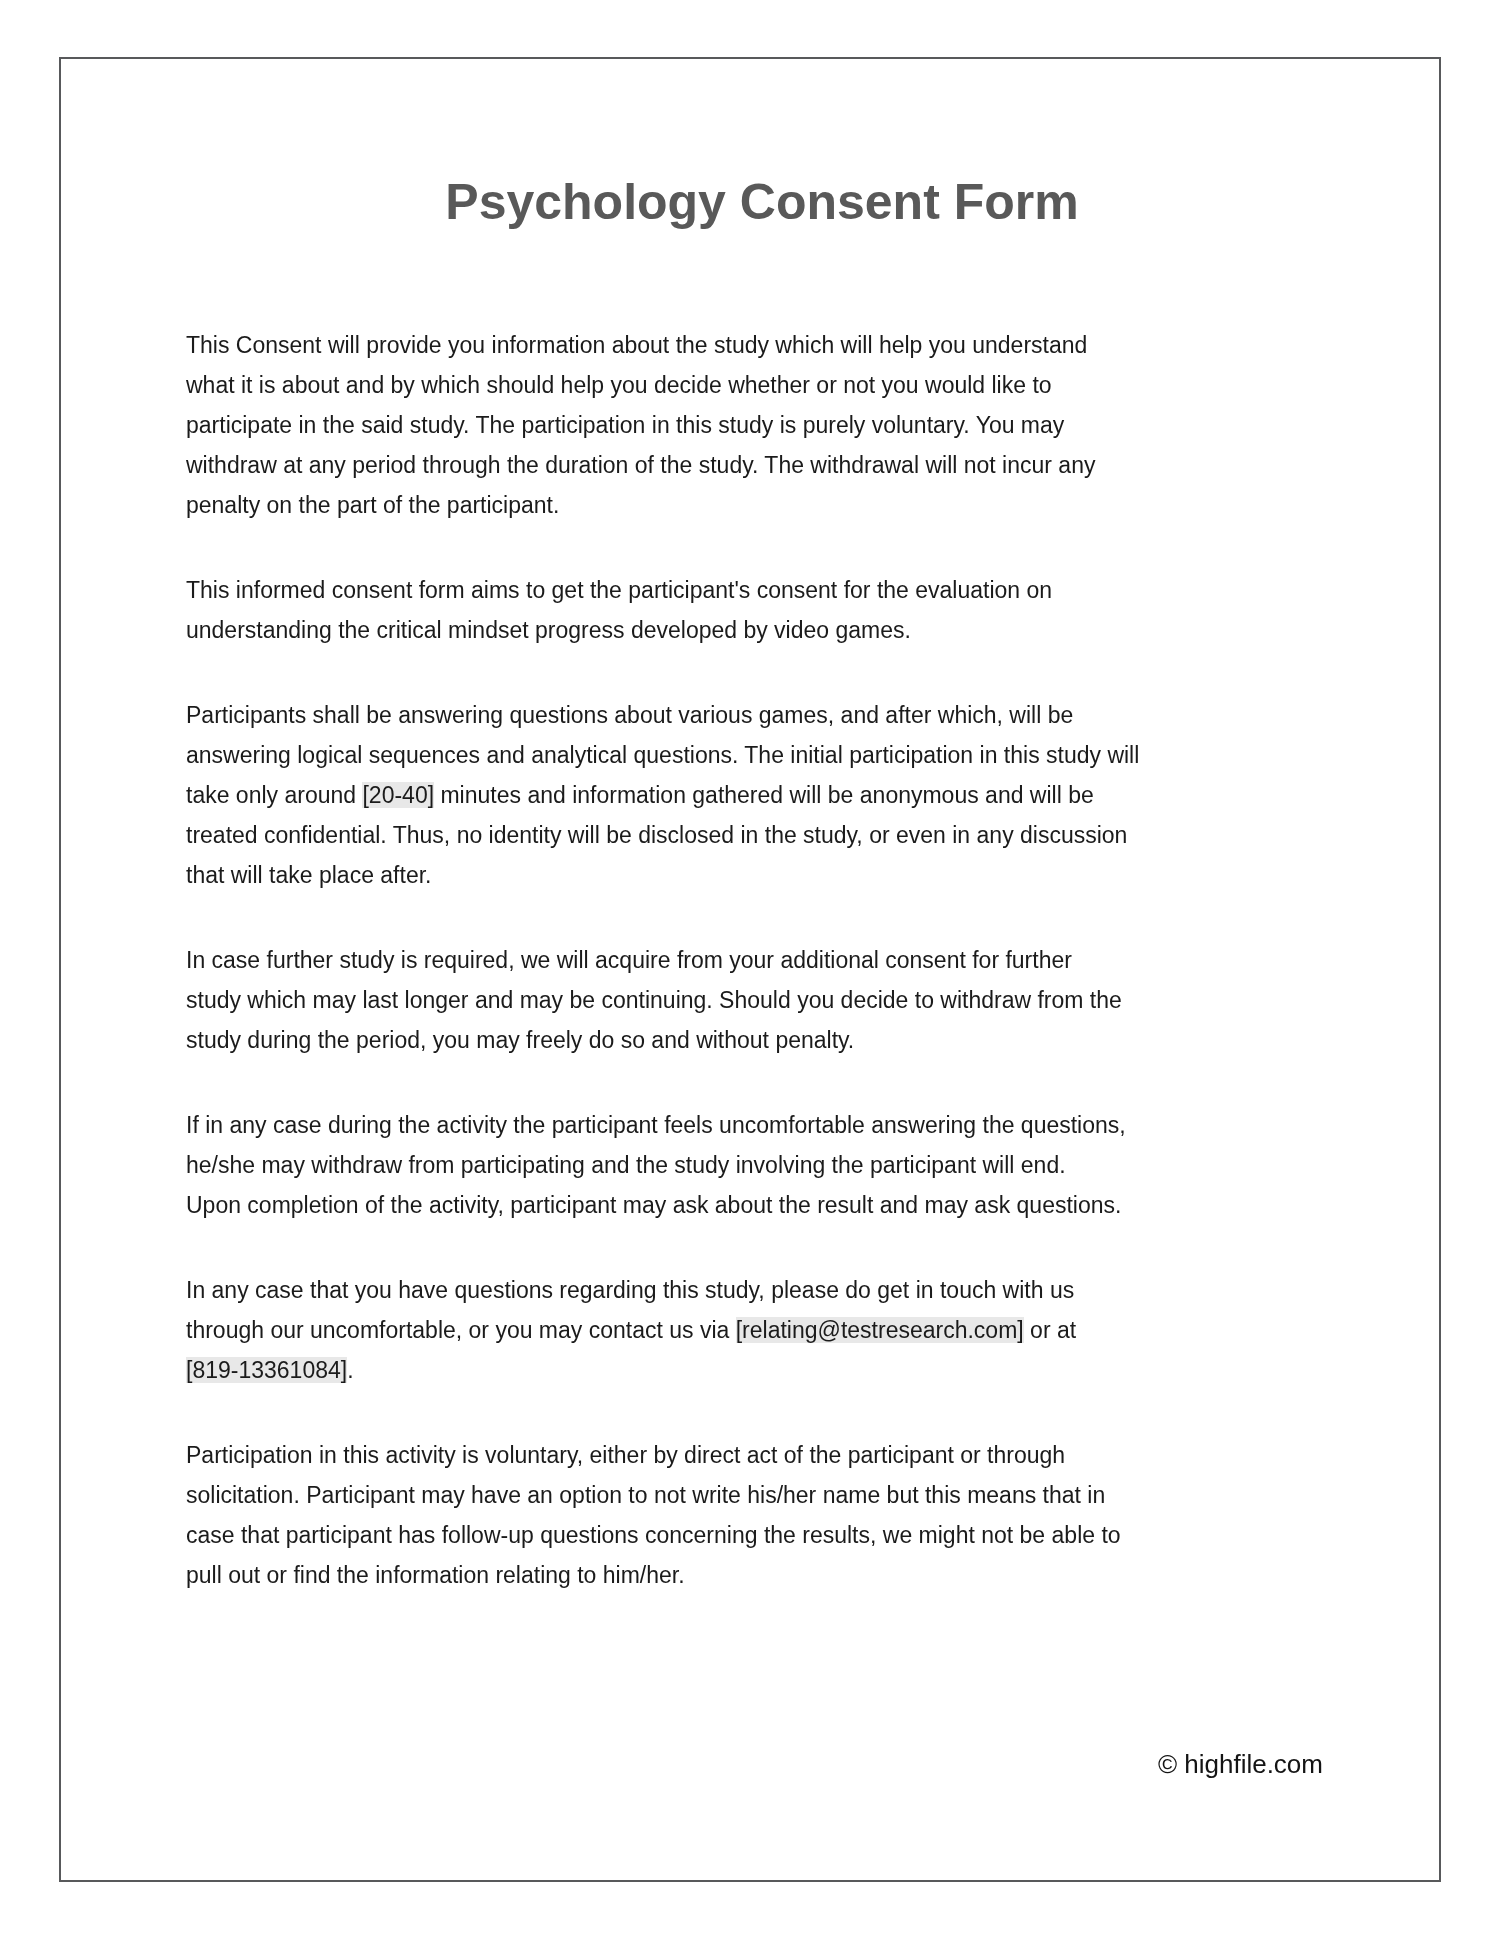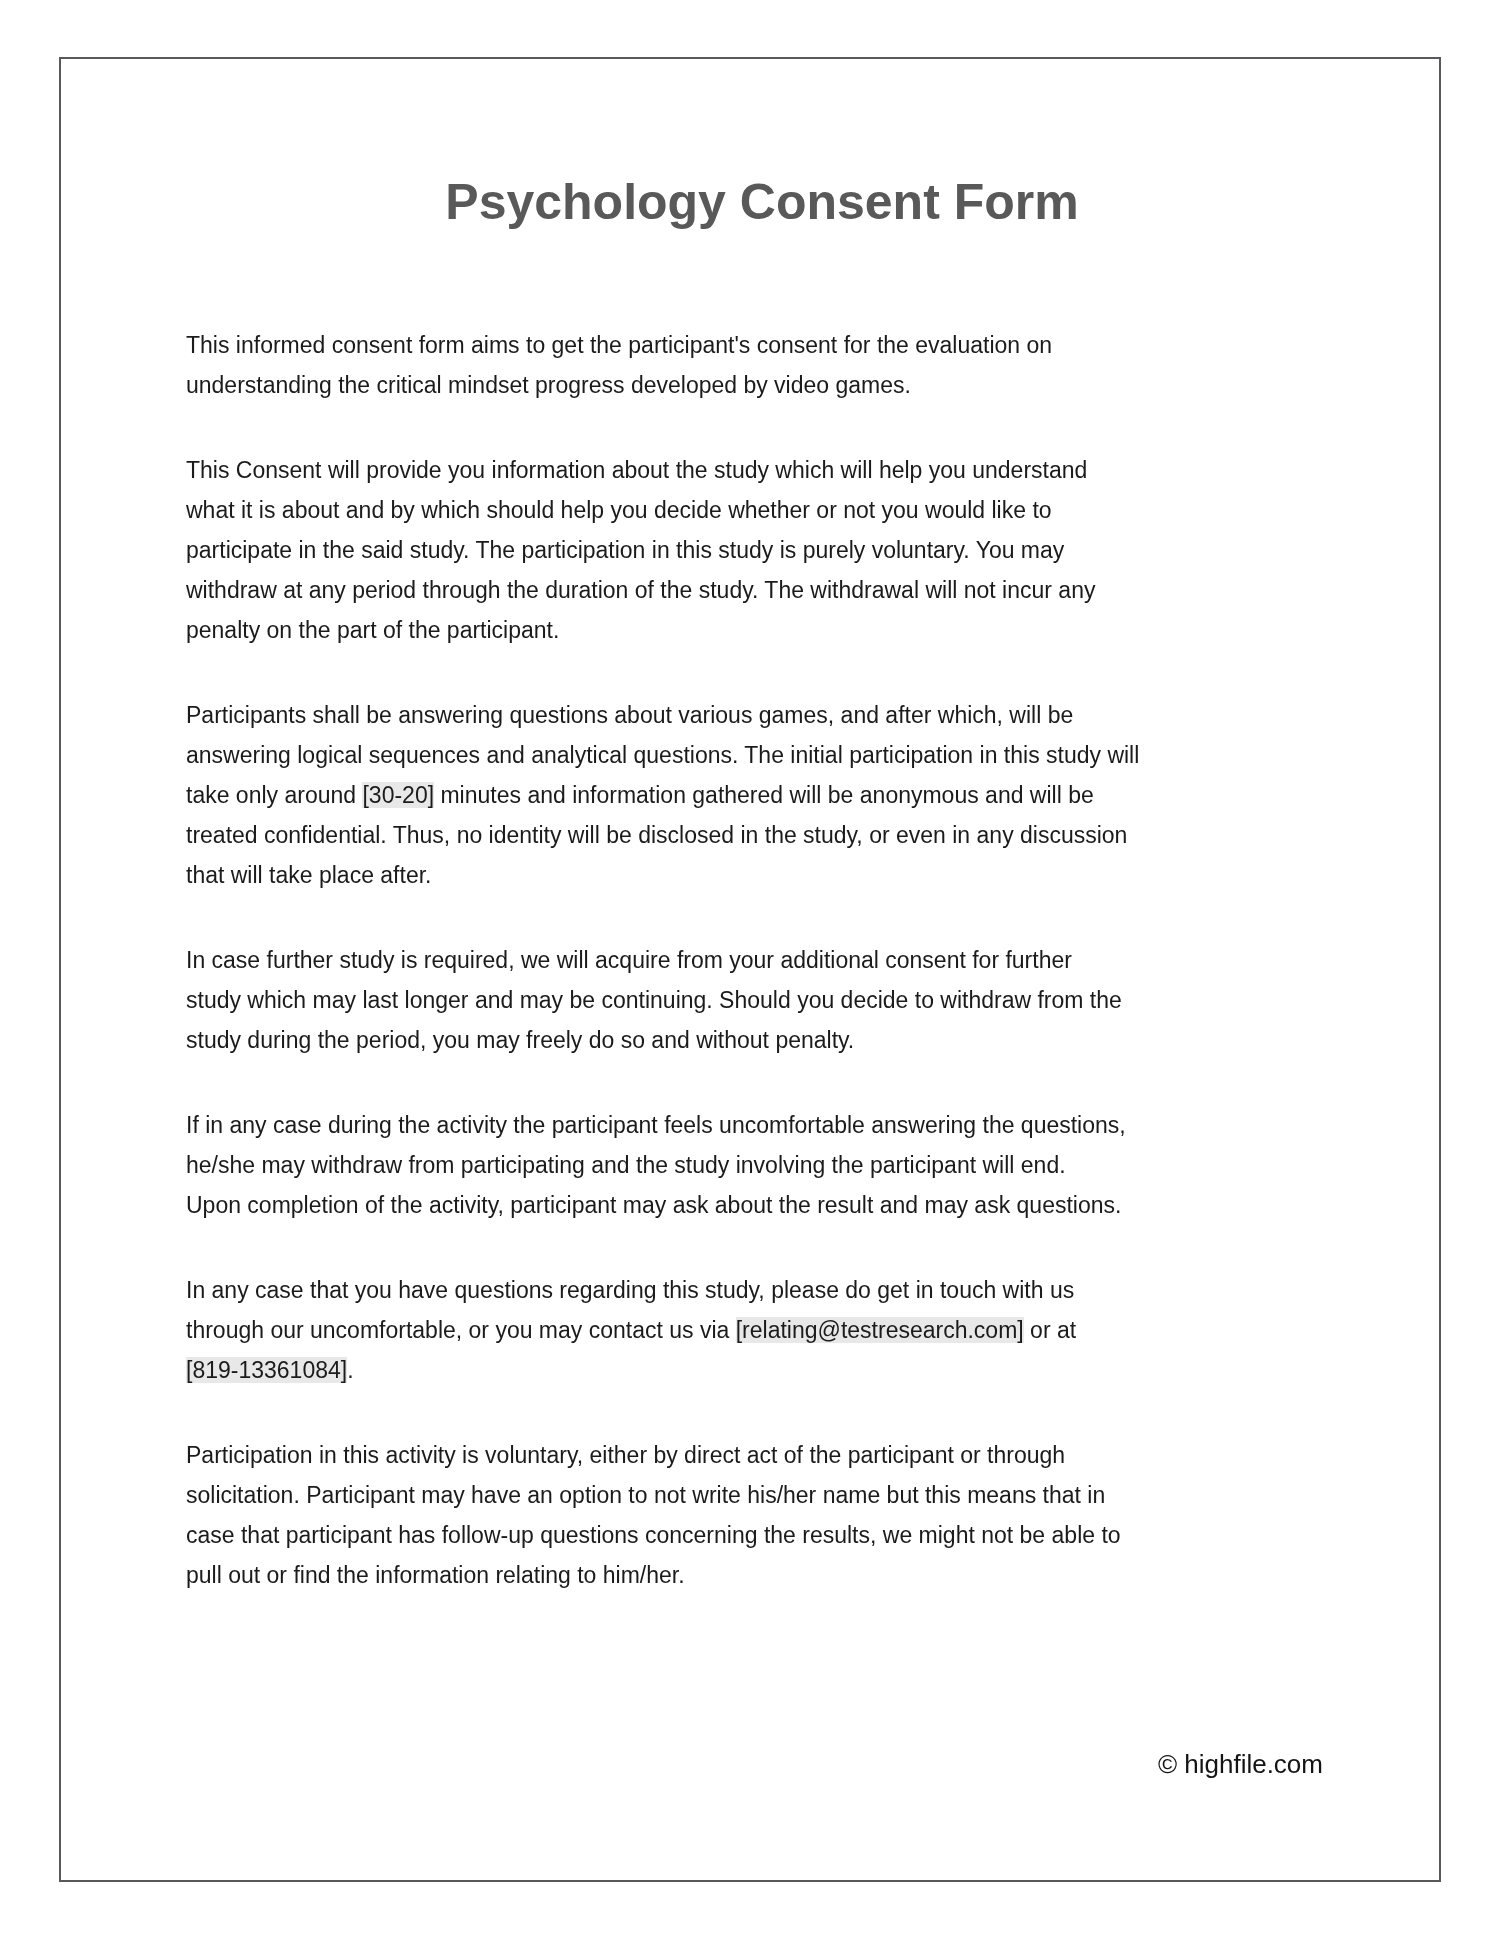--- a/index.html
+++ b/index.html
@@ -53,30 +53,30 @@
     color: #141414;
   }
 </style>
 </head>
 <body>
 
 <div class="page">
   <div class="page-border"></div>
   <h1 class="doc-title">Psychology Consent Form</h1>
   <div class="body-text">
-      <p><span>This informed consent form aims to get the participant's consent for the evaluation on
-understanding the critical mindset progress developed by video games.</span></p>
       <p><span>This Consent will provide you information about the study which will help you understand
 what it is about and by which should help you decide whether or not you would like to
 participate in the said study. The participation in this study is purely voluntary. You may
 withdraw at any period through the duration of the study. The withdrawal will not incur any
 penalty on the part of the participant.</span></p>
+      <p><span>This informed consent form aims to get the participant's consent for the evaluation on
+understanding the critical mindset progress developed by video games.</span></p>
       <p><span>Participants shall be answering questions about various games, and after which, will be
 answering logical sequences and analytical questions. The initial participation in this study will
-take only around </span><span class="hl">[30-20]</span><span> minutes and information gathered will be anonymous and will be
+take only around </span><span class="hl">[20-40]</span><span> minutes and information gathered will be anonymous and will be
 treated confidential. Thus, no identity will be disclosed in the study, or even in any discussion
 that will take place after.</span></p>
       <p><span>In case further study is required, we will acquire from your additional consent for further
 study which may last longer and may be continuing. Should you decide to withdraw from the
 study during the period, you may freely do so and without penalty.</span></p>
       <p><span>If in any case during the activity the participant feels uncomfortable answering the questions,
 he/she may withdraw from participating and the study involving the participant will end.
 Upon completion of the activity, participant may ask about the result and may ask questions.</span></p>
       <p><span>In any case that you have questions regarding this study, please do get in touch with us
 through our uncomfortable, or you may contact us via </span><span class="hl">[relating@testresearch.com]</span><span> or at

